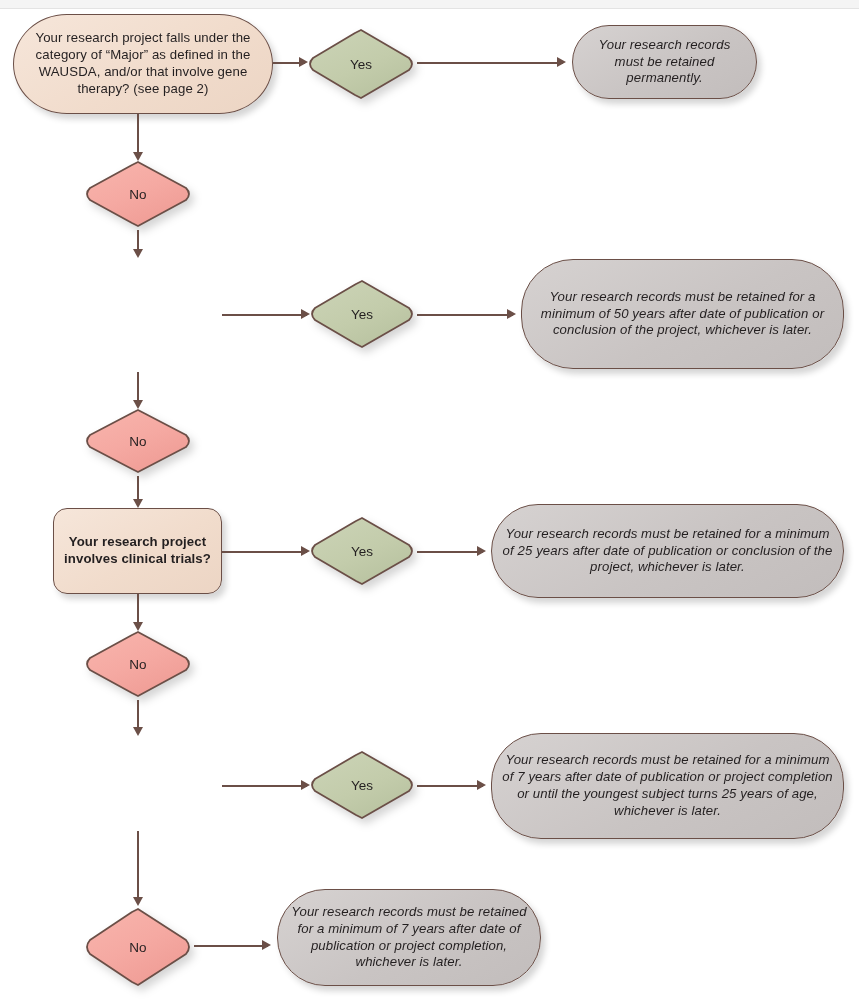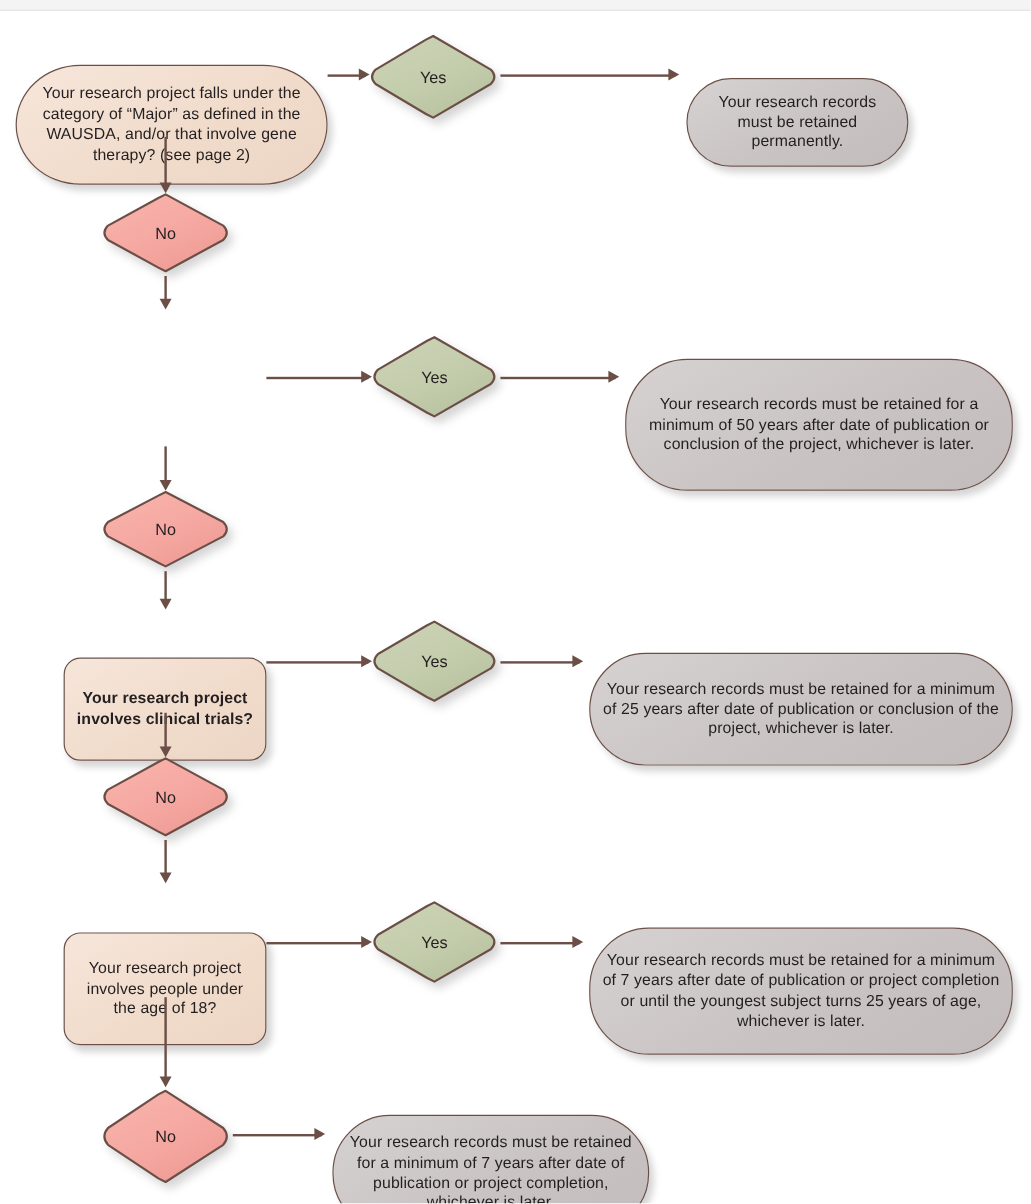--- a/index.html
+++ b/index.html
@@ -30,40 +30,40 @@
   .node {
     position: absolute;
     box-sizing: border-box;
     display: flex;
     align-items: center;
     justify-content: center;
     text-align: center;
     color: #231f20;
     line-height: 1.28;
     letter-spacing: .1px;
-    margin-top: 40px;
   }
   .node .txt { display: block; padding: 0 10px; }
 
   
   .q-node {
     background: linear-gradient(150deg,#f6e6da 0%, #f1dccc 55%, #ecd5c4 100%);
     border: 1.6px solid #6b4f47;
     box-shadow: 4px 5px 6px rgba(0,0,0,.17);
     font-size: 13.2px;
   }
   .q-capsule { border-radius: 56px / 52px; }
   .q-round   { border-radius: 14px; }
 
   
   .r-node {
     background: linear-gradient(150deg,#d6d2d1 0%, #c9c4c3 55%, #c2bdbc 100%);
     border: 1.6px solid #6b4f47;
     box-shadow: 4px 5px 6px rgba(0,0,0,.17);
     font-size: 13.2px;
+    font-style: italic;
   }
 
   
   .diamond {
     position: absolute;
     display: flex;
     align-items: center;
     justify-content: center;
     font-size: 13.5px;
     color: #231f20;
@@ -243,23 +243,20 @@
         </linearGradient>
       </defs>
       <path d="M56 4 L104 30 Q110 36 104 42 L56 68 Q56 68 50 65 L8 42 Q2 36 8 30 L50 7 Z" fill="url(#gNo3)" stroke="#6b4f47" stroke-width="1.8" stroke-linejoin="round"></path>
     </svg>
     <span class="dia-label">No</span>
   </div>
 
   <div class="line-v" style="left:137px; top:700px; height:30px;"></div>
   <div class="arrow-d" style="left:133px; top:727px;"></div>
 
-  <div class="node q-node q-round" style="left:53px; top:737px; width:169px; height:94px;">
-    <span class="txt">Your research project involves people under the age of 18?</span>
-  </div>
 
   <div class="line-h" style="left:222px; top:785px; width:85px;"></div>
   <div class="arrow-r" style="left:301px; top:780px;"></div>
 
   <div class="diamond" style="left:307px; top:748px; width:110px; height:74px;">
     <svg class="dia-shape" viewBox="0 0 110 74" preserveAspectRatio="none">
       <defs>
         <linearGradient id="gYes4" x1="0" y1="0" x2="0.7" y2="1">
           <stop offset="0%" stop-color="#ccd4b7"></stop>
           <stop offset="60%" stop-color="#c3ccab"></stop>

